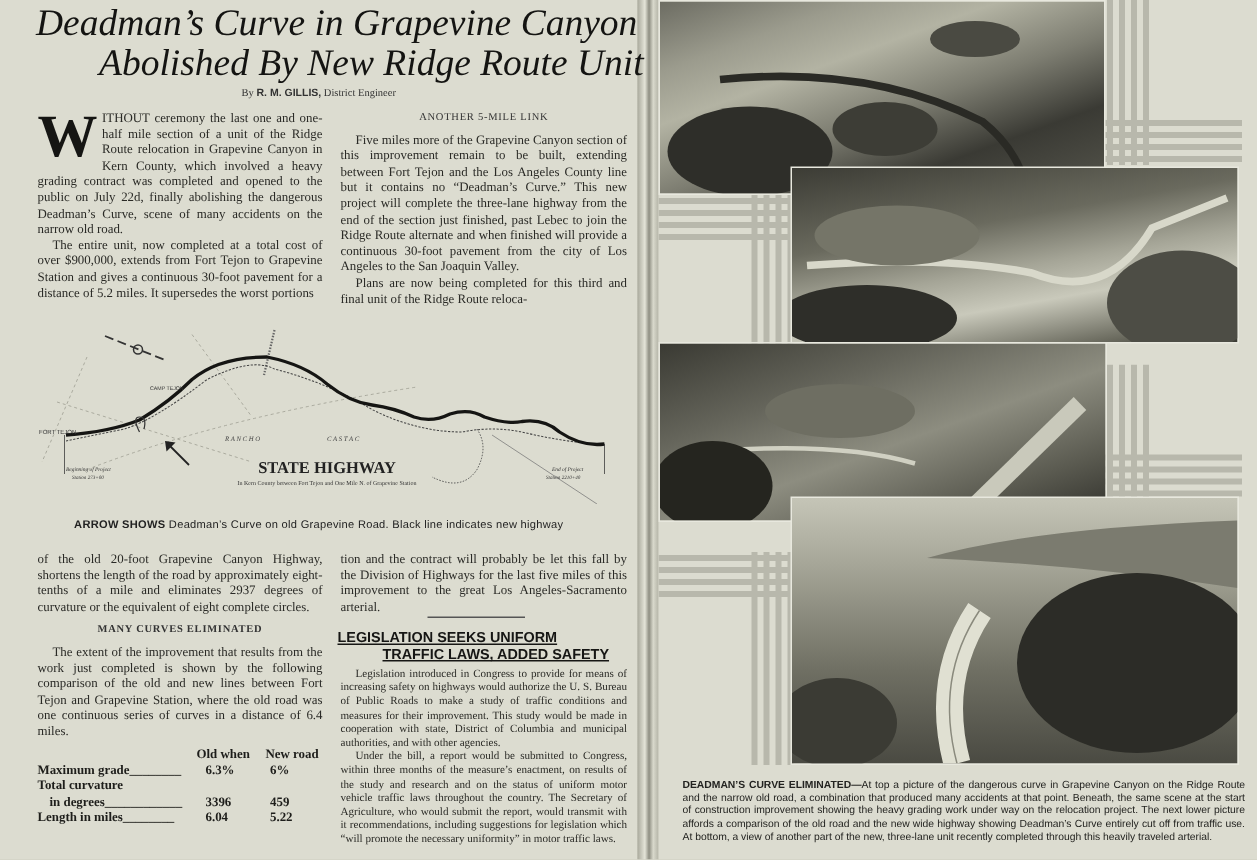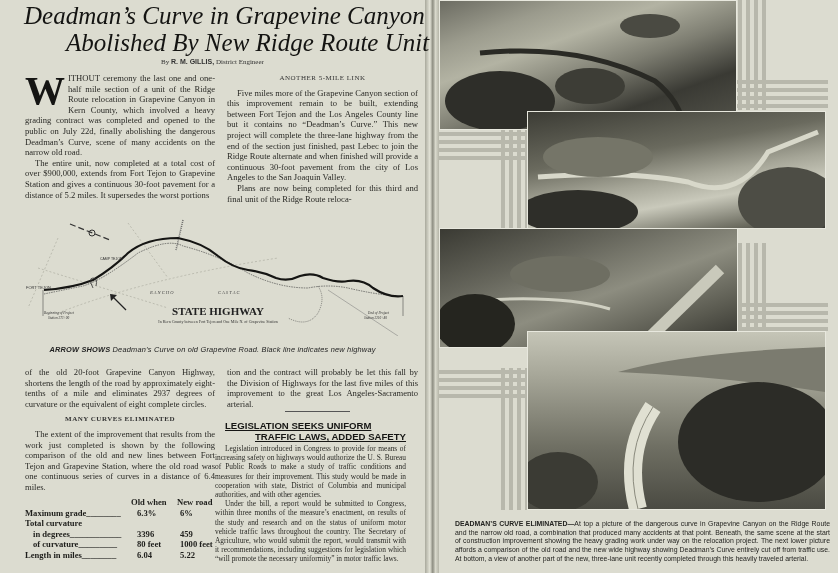--- a/index.html
+++ b/index.html
@@ -14,21 +14,21 @@
   .byline{position:absolute;left:0;width:425px;top:58px;text-align:center;font-size:7px;color:#333;}
   .byline b{font-family:"Liberation Sans",sans-serif;font-size:7px;}
 
   .col{position:absolute;font-size:8.6px;line-height:10.6px;text-align:justify;color:#2a2a26;}
   .col p{margin:0;text-indent:10px;}
   .dropcap{float:left;font-size:40px;line-height:32px;margin:2px 3px 0 0;font-weight:bold;color:#151513;}
   .col p.first{text-indent:0;}
   .subhead{text-align:center;font-size:7px;letter-spacing:.5px;margin:4px 0 4px;color:#333;}
 
   .map{position:absolute;left:18px;top:218px;width:400px;height:118px;}
-  .map-caption{position:absolute;left:0;width:425px;top:345px;text-align:center;font-family:"Liberation Sans",sans-serif;font-size:7.4px;font-weight:bold;color:#222;letter-spacing:.2px;font-style:italic;}
+  .map-caption{position:absolute;left:0;width:425px;top:345px;text-align:center;font-family:"Liberation Sans",sans-serif;font-size:7.4px;font-weight:bold;color:#222;letter-spacing:.2px;}
 
   .table{position:absolute;left:25px;top:497px;width:200px;font-size:8.6px;line-height:10.6px;font-weight:bold;color:#1e1e1b;}
   .table .row{position:relative;height:10.6px;}
   .table .lab{position:absolute;left:0;white-space:nowrap;}
   .table .o{position:absolute;left:112px;}
   .table .n{position:absolute;left:155px;}
 
   .leg-title{position:absolute;left:225px;top:420px;width:196px;font-family:"Liberation Sans",sans-serif;font-weight:bold;font-size:9.6px;line-height:11px;color:#161614;text-decoration:underline;}
   .leg-title .a{display:block;}
   .leg-title .b{display:block;padding-left:30px;}
@@ -127,40 +127,35 @@
       <span class="lab">Total curvature</span>
       <span class="o"></span>
       <span class="n"></span>
     </div>
   <div class="row">
       <span class="lab" style="padding-left:8px;">  in degrees____________</span>
       <span class="o">3396</span>
       <span class="n">459</span>
     </div>
   <div class="row">
-      <span class="lab" style="padding-left:8px;">  of curvature_________</span>
-      <span class="o">80 feet</span>
-      <span class="n">1000 feet</span>
-    </div>
-  <div class="row">
       <span class="lab">Length in miles________</span>
       <span class="o">6.04</span>
       <span class="n">5.22</span>
     </div>
 </div>
 
 <div class="col" style="left:227px;top:367px;width:191px;">
   <p style="text-indent:0;">tion and the contract will probably be let this fall by the Division of Highways for the last five miles of this improvement to the great Los Angeles-Sacramento arterial.</p>
 </div>
 <div class="rule"></div>
 <div class="leg-title">
   <span class="a">LEGISLATION SEEKS UNIFORM</span>
   <span class="b">TRAFFIC LAWS, ADDED SAFETY</span>
 </div>
-<div class="col small" style="left:215px;top:444px;width:191px;">
+<div class="col small" style="left:227px;top:444px;width:191px;">
   <p>Legislation introduced in Congress to provide for means of increasing safety on highways would authorize the U. S. Bureau of Public Roads to make a study of traffic conditions and measures for their improvement. This study would be made in cooperation with state, District of Columbia and municipal authorities, and with other agencies.</p>
   <p>Under the bill, a report would be submitted to Congress, within three months of the measure’s enactment, on results of the study and research and on the status of uniform motor vehicle traffic laws throughout the country. The Secretary of Agriculture, who would submit the report, would transmit with it recommendations, including suggestions for legislation which “will promote the necessary uniformity” in motor traffic laws.</p>
 </div>
 
 <svg class="deco" style="left:736px;top:0;width:92px;height:110px;" viewBox="0 0 92 110">
   <g fill="#b8b8ac">
       <rect x="2" y="0" width="4" height="110"></rect>
       <rect x="10" y="0" width="4" height="110"></rect>
       <rect x="18" y="0" width="4" height="110"></rect>
       <rect x="26" y="0" width="4" height="110"></rect>

